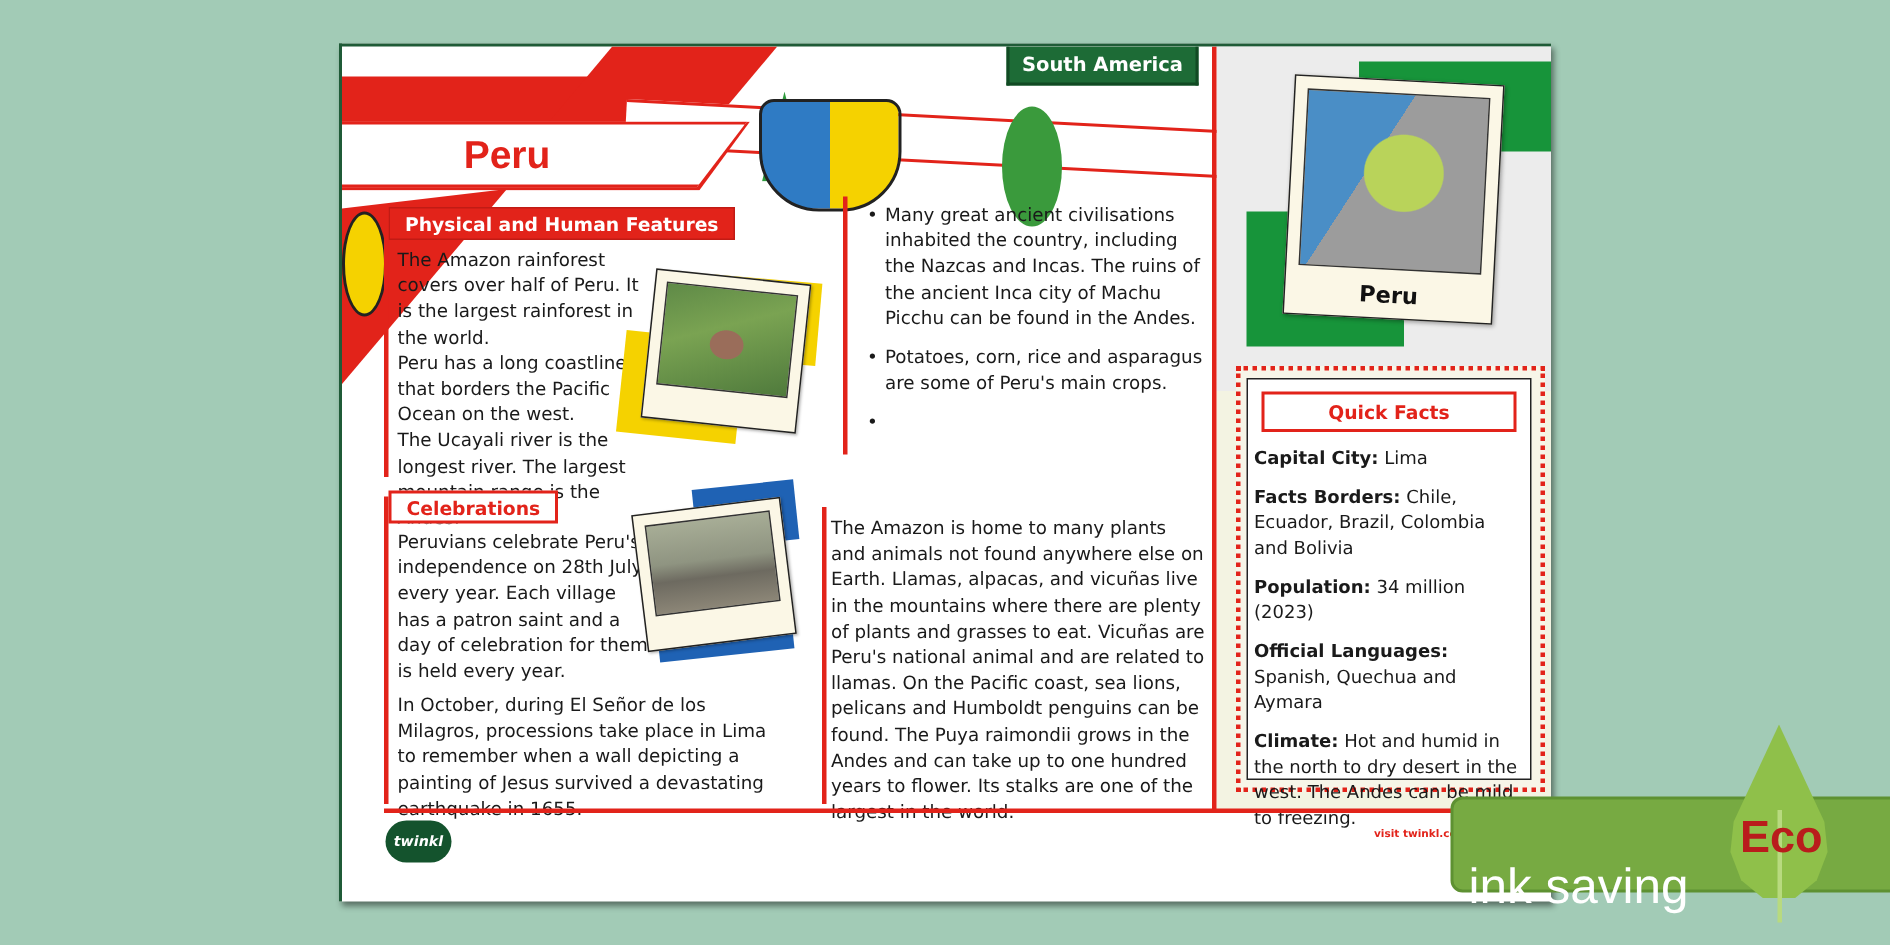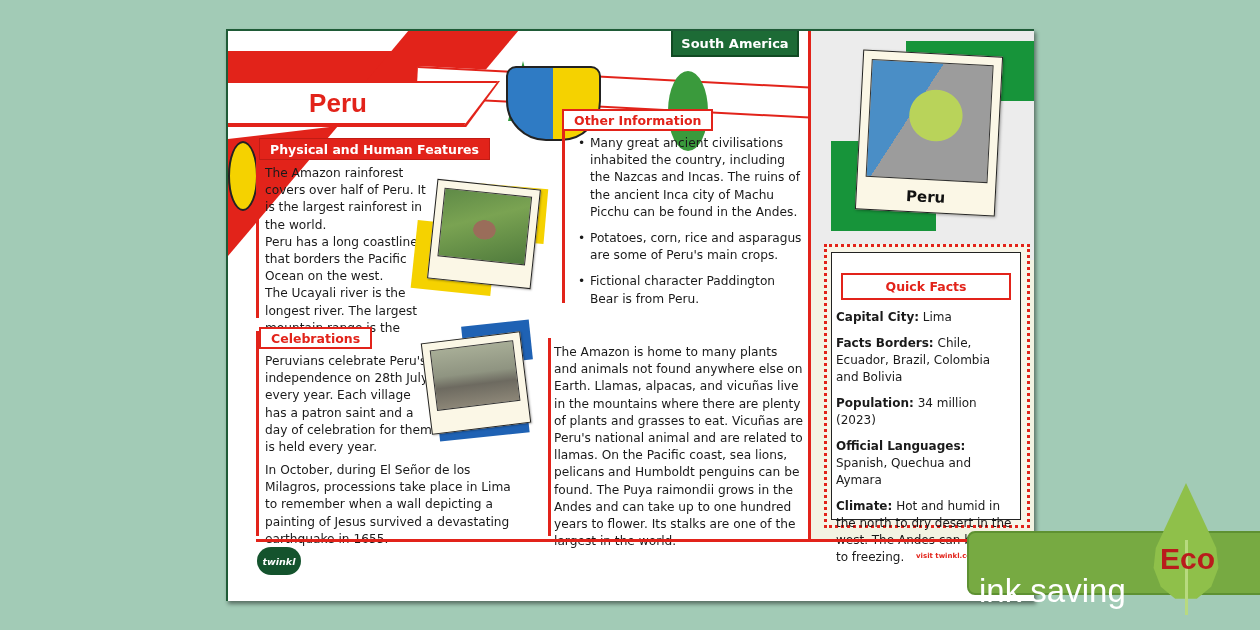--- a/index.html
+++ b/index.html
@@ -90,21 +90,21 @@
       linear-gradient(120deg, #4a8ec6 0 38%, #9c9c9c 38% 100%);
   }
   .map-caption { position: absolute; left: 0; right: 0; bottom: 6px; text-align: center; font-weight: bold; font-size: 15px; color: #111; }
 
   .facts-outer {
     position: absolute; left: 596px; top: 213px; width: 206px; height: 284px;
     border: 3px dotted #e2231a; background: #f7f5e8;
   }
   .facts-inner {
     position: absolute; left: 603px; top: 221px; width: 190px; height: 268px;
-    background: #fff; border: 1.5px solid #222; padding: 20px 4px;
+    background: #fff; border: 1.5px solid #222; padding: 8px 4px;
   }
   .facts-title {
     margin: 0 5px; height: 27px; border: 2px solid #e2231a; color: #e2231a; font-weight: bold;
     font-size: 12.5px; display: flex; align-items: center; justify-content: center;
   }
   .fact { font-size: 12px; line-height: 17px; color: #1a1a1a; margin-top: 9px; }
   .fact:first-of-type { margin-top: 16px; }
   .fact b { font-weight: bold; text-align: right; }
 
   .footer-line { position: absolute; left: 28px; top: 508px; width: 780px; height: 3px; background: #e2231a; }
@@ -179,26 +179,25 @@
   <div class="body-text" style="left:37px; top:322px; width:170px;">Peruvians celebrate Peru's independence on 28th July every year. Each village has a patron saint and a day of celebration for them is held every year.</div>
   <div class="body-text" style="left:37px; top:431px; width:260px;">In October, during El Señor de los Milagros, processions take place in Lima to remember when a wall depicting a painting of Jesus survived a devastating earthquake in 1655.</div>
   <div class="photo-wrap" style="left:190px; top:292px; width:120px; height:115px;">
     <div class="photo-back" style="left:45px; top:0; width:68px; height:40px; background:#1f62b4; transform:rotate(-6deg);"></div>
     <div class="photo-back" style="left:20px; top:78px; width:90px; height:36px; background:#1f62b4; transform:rotate(-6deg);"></div>
     <div class="photo-frame" style="left:8px; top:14px; width:100px; height:92px; transform:rotate(-7deg);">
       <div class="photo-inner machu"></div>
     </div>
   </div>
 
-  <div class="sec-title outline" style="left:334px; top:78px;">Other Information</div>
   <div class="vline" style="left:334px; top:100px; height:172px;"></div>
   <ul class="body-text" style="left:350px; top:104px; width:225px; list-style:none;">
     <li style="position:relative; padding-left:12px;"><span style="position:absolute;left:0;">•</span><span>Many great ancient civilisations inhabited the country, including the Nazcas and Incas. The ruins of the ancient Inca city of Machu Picchu can be found in the Andes.</span></li>
     <li style="position:relative; padding-left:12px; margin-top:9px;"><span style="position:absolute;left:0;">•</span><span>Potatoes, corn, rice and asparagus are some of Peru's main crops.</span></li>
-    <li style="position:relative; padding-left:12px; margin-top:9px;"><span style="position:absolute;left:0;">•</span><span>Fictional character Paddington Bear is from Peru.</span></li>
+    <li style="position:relative; padding-left:12px; margin-top:9px;"><span style="position:absolute;left:0;">•</span></li>
   </ul>
 
   <div class="vline" style="left:320px; top:307px; height:198px;"></div>
   <div class="body-text" style="left:326px; top:313px; width:250px;">The Amazon is home to many plants and animals not found anywhere else on Earth. Llamas, alpacas, and vicuñas live in the mountains where there are plenty of plants and grasses to eat. Vicuñas are Peru's national animal and are related to llamas. On the Pacific coast, sea lions, pelicans and Humboldt penguins can be found. The Puya raimondii grows in the Andes and can take up to one hundred years to flower. Its stalks are one of the largest in the world.</div>
 
   <div class="facts-outer"></div>
   <div class="facts-inner">
     <div class="facts-title">Quick Facts</div>
     <div class="fact"><b>Capital City:</b> <span>Lima</span></div>
     <div class="fact"><b>Facts Borders:</b> <span>Chile, Ecuador, Brazil, Colombia and Bolivia</span></div>

